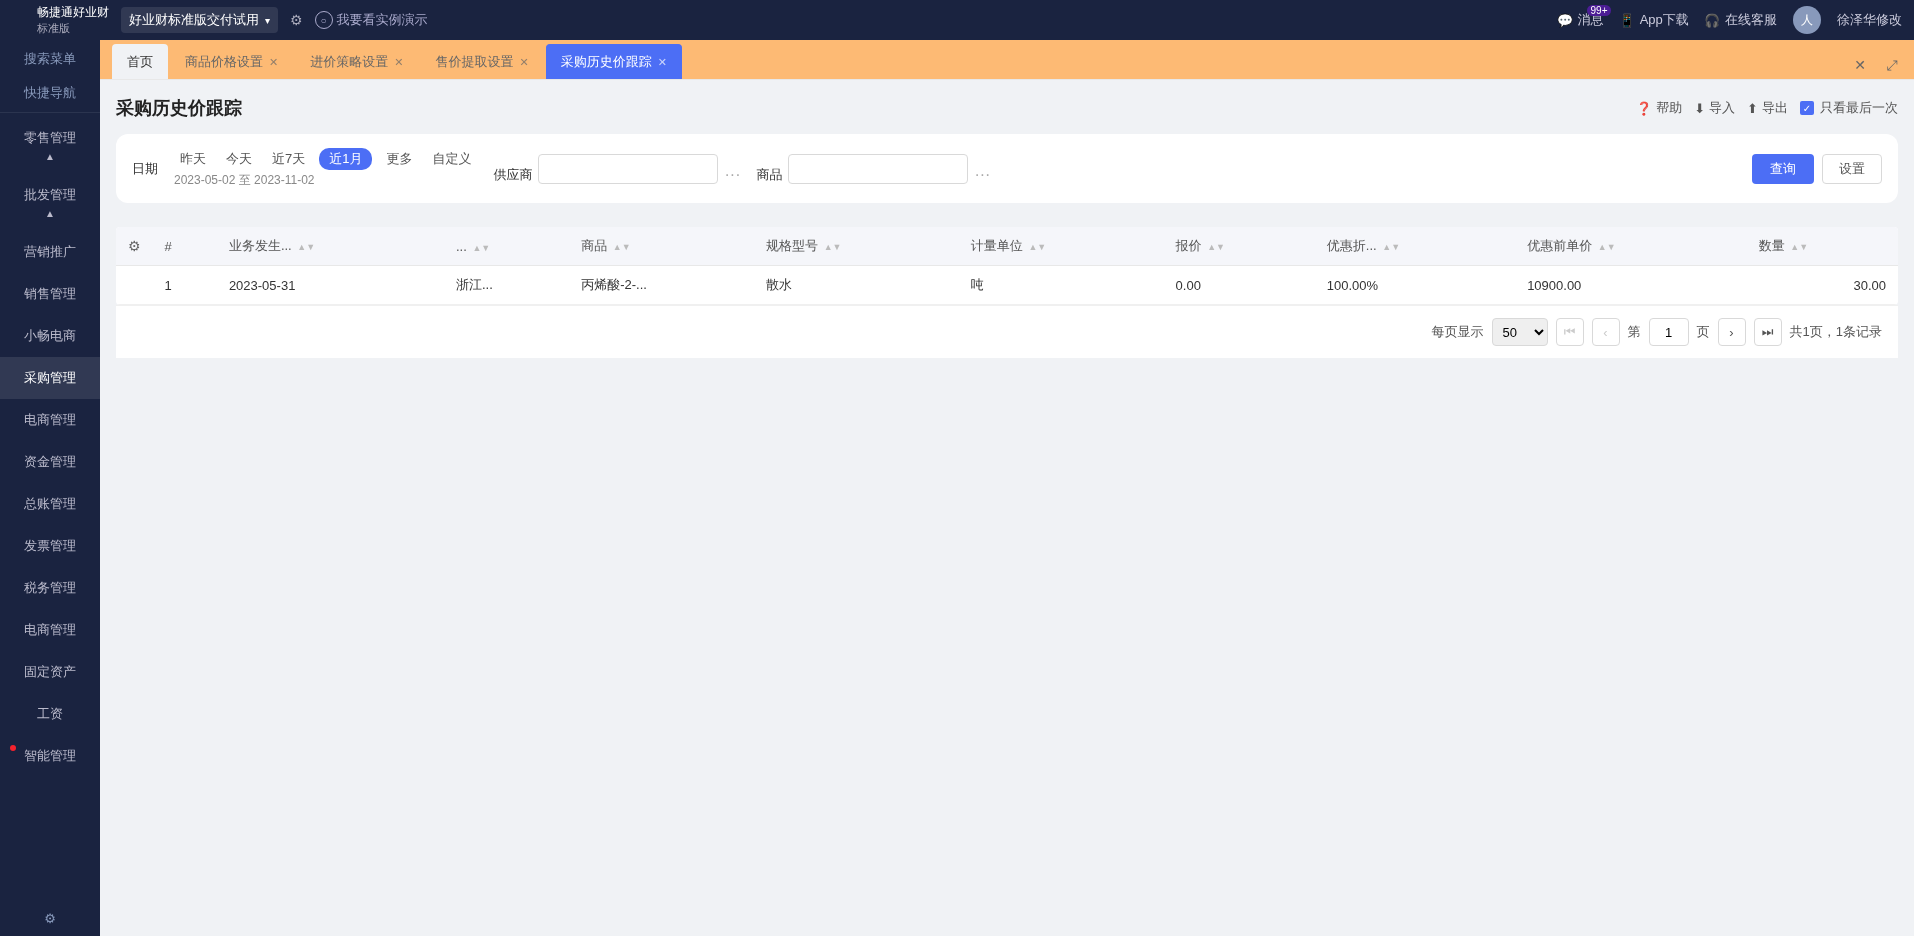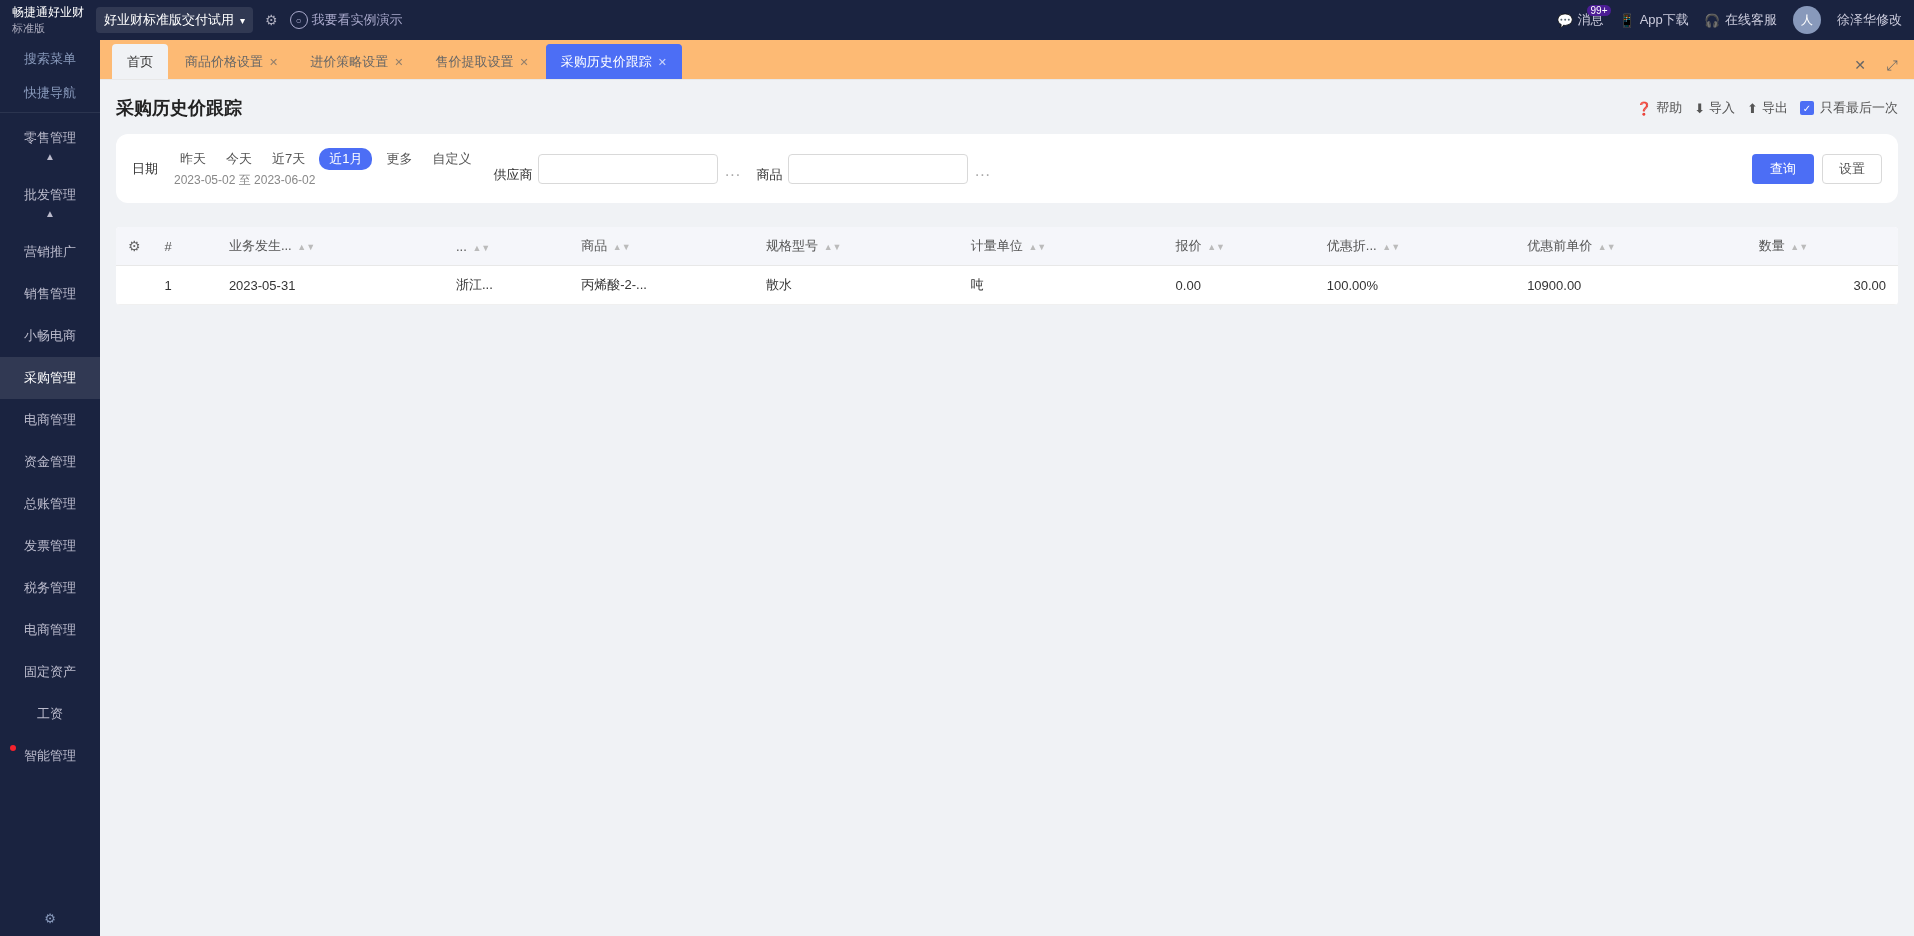--- a/index.html
+++ b/index.html
@@ -1,20 +1,20 @@
 <!DOCTYPE html>
 <html><head>
   <meta charset="utf-8">
   <style>
     * { box-sizing: border-box; margin: 0; padding: 0; }
     body { font-family: "Microsoft YaHei", "PingFang SC", sans-serif; font-size: 13px; background: #f0f2f5; color: #333; display: flex; flex-direction: column; height: 100vh; overflow: hidden; }
 
     
     .topbar { height: 40px; background: #1a2340; display: flex; align-items: center; padding: 0 12px; gap: 12px; flex-shrink: 0; }
-    .topbar-logo { color: #fff; font-size: 12px; line-height: 1.3; white-space: nowrap; }
+    .topbar-logo { color: #fff; font-size: 12px; line-height: 1.3; white-space: nowrap; margin-left: 25px; }
     .topbar-logo .logo-sub { color: #aab; font-size: 11px; }
     .topbar-selector { display: flex; align-items: center; background: rgba(255,255,255,0.1); border-radius: 4px; padding: 4px 8px; color: #fff; font-size: 13px; gap: 6px; cursor: pointer; }
     .topbar-selector .chevron { font-size: 10px; }
     .topbar-settings-icon { color: #aab; cursor: pointer; font-size: 14px; }
     .topbar-demo { display: flex; align-items: center; gap: 4px; color: #aac; font-size: 13px; cursor: pointer; }
     .topbar-demo .circle-icon { width: 18px; height: 18px; border-radius: 50%; border: 1.5px solid #aac; display: flex; align-items: center; justify-content: center; font-size: 10px; }
     .topbar-right { margin-left: auto; display: flex; align-items: center; gap: 16px; }
     .topbar-action { display: flex; align-items: center; gap: 4px; color: #ccd; font-size: 13px; cursor: pointer; position: relative; }
     .badge { background: #4c1d95; color: #fff; border-radius: 10px; padding: 0 4px; font-size: 10px; position: absolute; top: -6px; right: -8px; min-width: 18px; text-align: center; }
     .topbar-avatar { width: 28px; height: 28px; border-radius: 50%; background: #8899bb; display: flex; align-items: center; justify-content: center; color: #fff; font-size: 12px; }
@@ -241,21 +241,21 @@
           <span class="filter-label">日期</span>
           <div>
             <div class="filter-date-options">
               <span class="filter-date-opt">昨天</span>
               <span class="filter-date-opt">今天</span>
               <span class="filter-date-opt">近7天</span>
               <span class="filter-date-opt active">近1月</span>
               <span class="filter-date-opt">更多</span>
               <span class="filter-date-opt">自定义</span>
             </div>
-            <div class="filter-date-range">2023-05-02 至 2023-06-02</div>
+            <div class="filter-date-range">2023-05-02 至 2023-11-02</div>
           </div>
           <div class="filter-input-group">
             <span class="filter-label">供应商</span>
             <input class="filter-input" type="text" style="">
             <span class="filter-dots">···</span>
           </div>
           <div class="filter-input-group">
             <span class="filter-label">商品</span>
             <input class="filter-input" type="text" style="">
             <span class="filter-dots">···</span>
@@ -324,16 +324,32 @@
       <td>吨</td>
       <td>0.00</td>
       <td>100.00%</td>
       <td>10900.00</td>
       <td style="text-align:right">30.00</td>
     </tr>
             </tbody>
         </table>
       </div>
 
+      <div class="pagination-bar">
+        <span>每页显示</span>
+        <select class="pagination-select">
+          <option>50</option>
+          <option>20</option>
+          <option>100</option>
+        </select>
+        <button class="pagination-btn disabled">⏮</button>
+        <button class="pagination-btn disabled">‹</button>
+        <span>第</span>
+        <input class="pagination-input" value="1" style="">
+        <span>页</span>
+        <button class="pagination-btn">›</button>
+        <button class="pagination-btn">⏭</button>
+        <span>共1页，1条记录</span>
+      </div>
 
     </div>
   </div>
 </div>
 
 </body></html>

